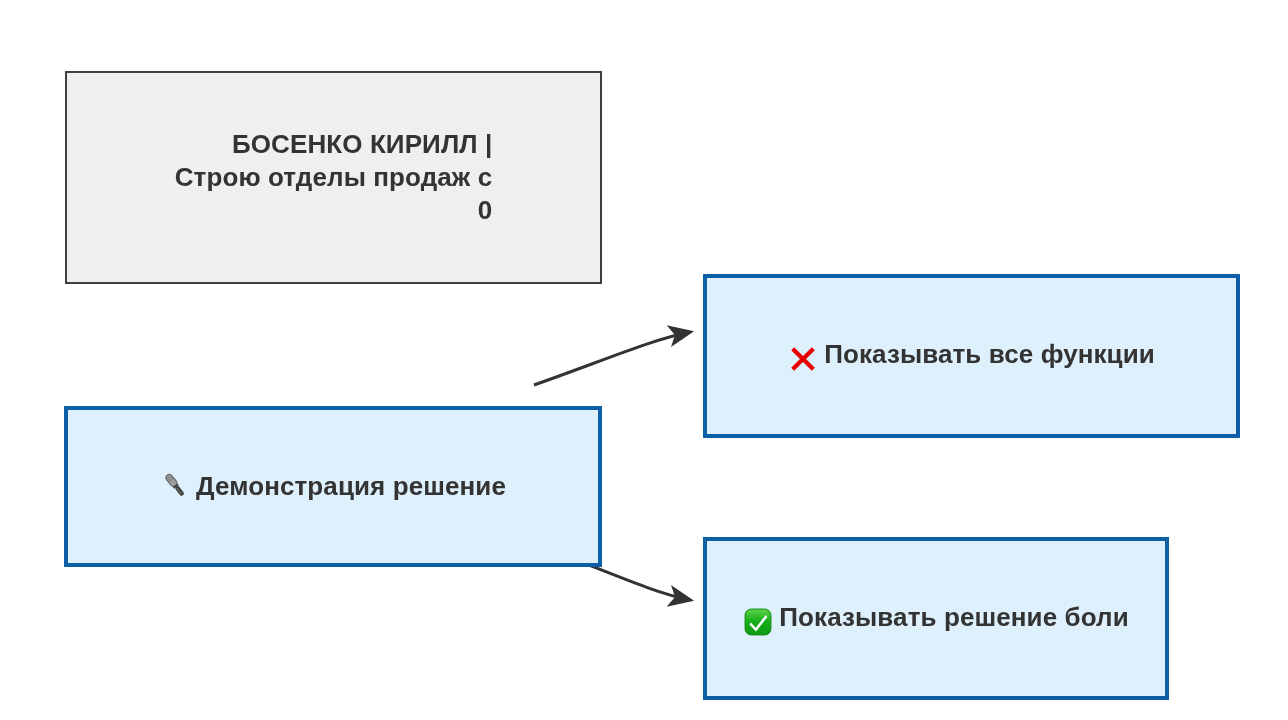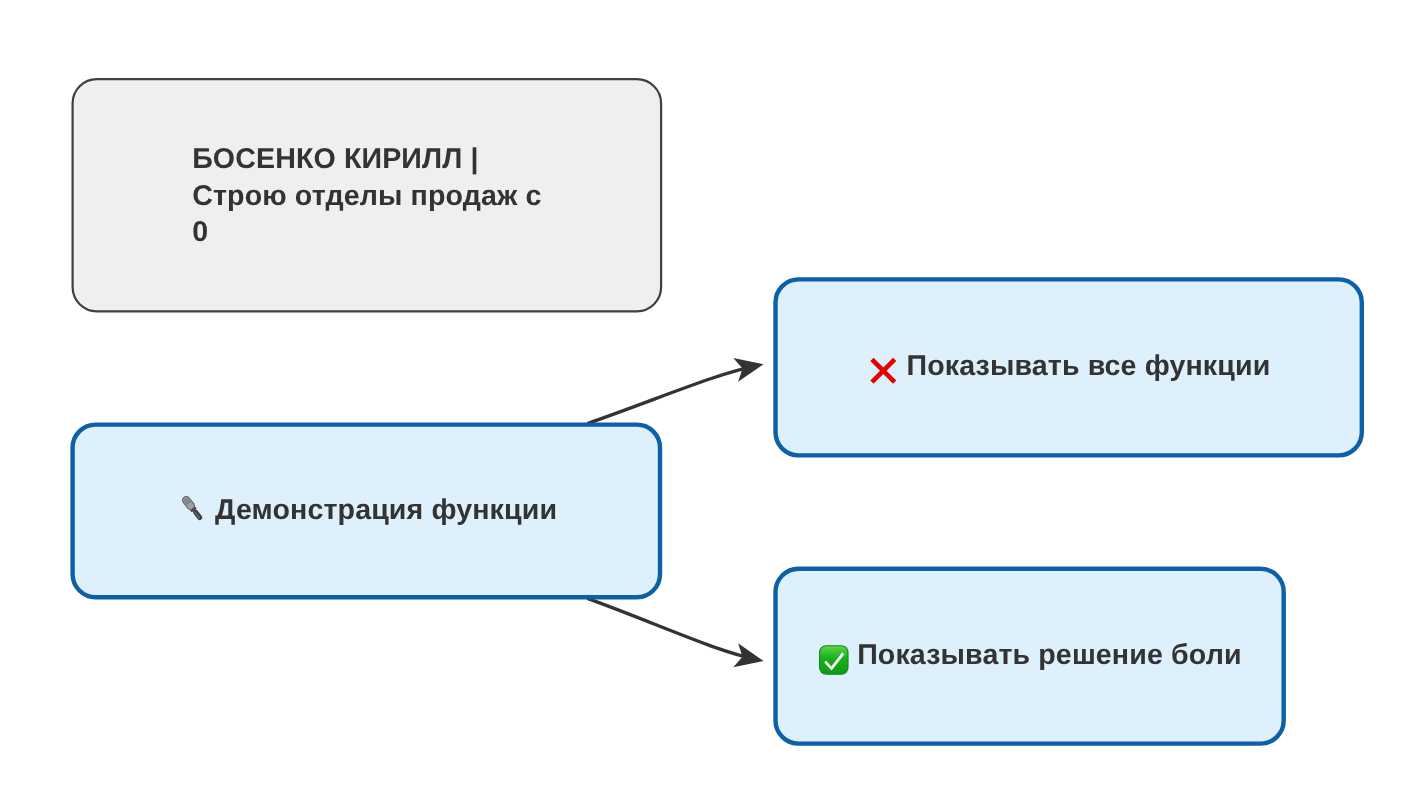--- a/index.html
+++ b/index.html
@@ -28,23 +28,22 @@
     height: 720px;
     pointer-events: none;
   }
 
   .node {
     position: absolute;
     box-sizing: border-box;
     display: flex;
     align-items: center;
     justify-content: center;
-    text-align: left;
+    text-align: right;
     padding: 6px 14px;
-    border-radius: 23px;
   }
 
   .node .node-text {
     font-size: 26px;
     font-weight: 700;
     line-height: 1.28;
     color: #333333;
     letter-spacing: 0.1px;
     display: block;
   }
@@ -59,20 +58,21 @@
     border: 2px solid #3f3f3f;
   }
   #node-title .node-text {
     white-space: pre-line;
   }
 
   
   .node-blue {
     background: #ddf0fb;
     border: 4px solid #0d5fa6;
+    margin-top: 22px;
   }
 
   #node-demo {
     left: 64px;
     top: 384px;
     width: 538px;
     height: 161px;
   }
 
   #node-all-features {
@@ -150,21 +150,21 @@
           <g transform="rotate(-38 16 16)">
             <rect x="12.4" y="2.6" width="7.2" height="14.2" rx="3.6" fill="#9e9e9e" stroke="#5a5a5a" stroke-width="1"></rect>
             <line x1="13.4" y1="5.4" x2="18.6" y2="5.4" stroke="#6f6f6f" stroke-width="0.9"></line>
             <line x1="13.4" y1="7.4" x2="18.6" y2="7.4" stroke="#6f6f6f" stroke-width="0.9"></line>
             <line x1="13.4" y1="9.4" x2="18.6" y2="9.4" stroke="#6f6f6f" stroke-width="0.9"></line>
             <rect x="12.8" y="16.2" width="6.4" height="2.6" rx="1" fill="#4a4a4a"></rect>
             <rect x="13.6" y="18.4" width="4.8" height="11.4" rx="2.2" fill="#3d3d3d"></rect>
             <rect x="14.9" y="19.6" width="1.3" height="8.4" rx="0.6" fill="#6b6b6b"></rect>
           </g>
         </svg>
-      </span><span class="node-text" style="display:inline">Демонстрация функции</span>
+      </span><span class="node-text" style="display:inline">Демонстрация решение</span>
     </span>
   </div>
 
   <div class="node node-blue" id="node-all-features">
     <span class="label-wrap">
       <span class="emoji" aria-hidden="true">
         <svg class="cross-icon" viewBox="0 0 32 32" xmlns="http://www.w3.org/2000/svg">
           <path d="M6.6 3.4 L16 12.8 L25.4 3.4 L28.6 6.6 L19.2 16 L28.6 25.4 L25.4 28.6 L16 19.2 L6.6 28.6 L3.4 25.4 L12.8 16 L3.4 6.6 Z" fill="#e60000"></path>
         </svg>
       </span><span class="node-text" style="display:inline">Показывать все функции</span>

